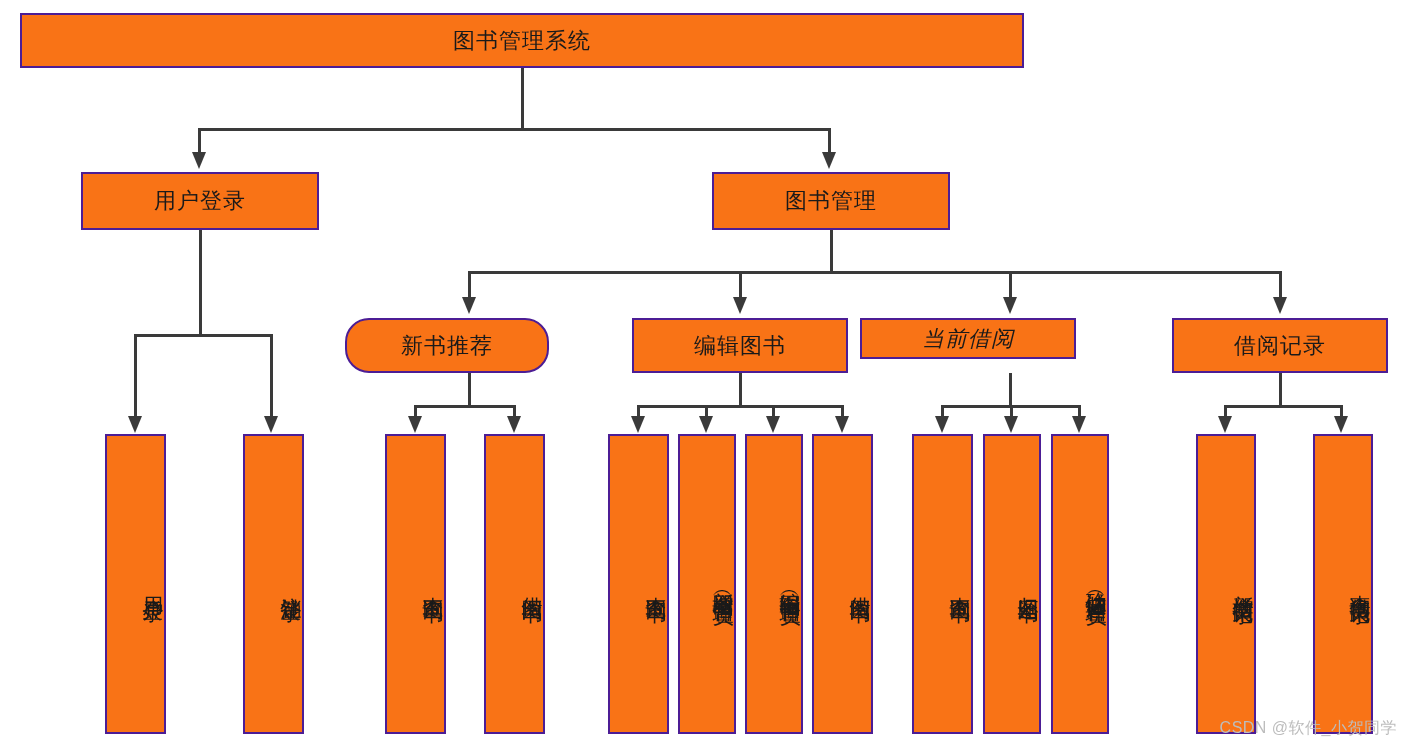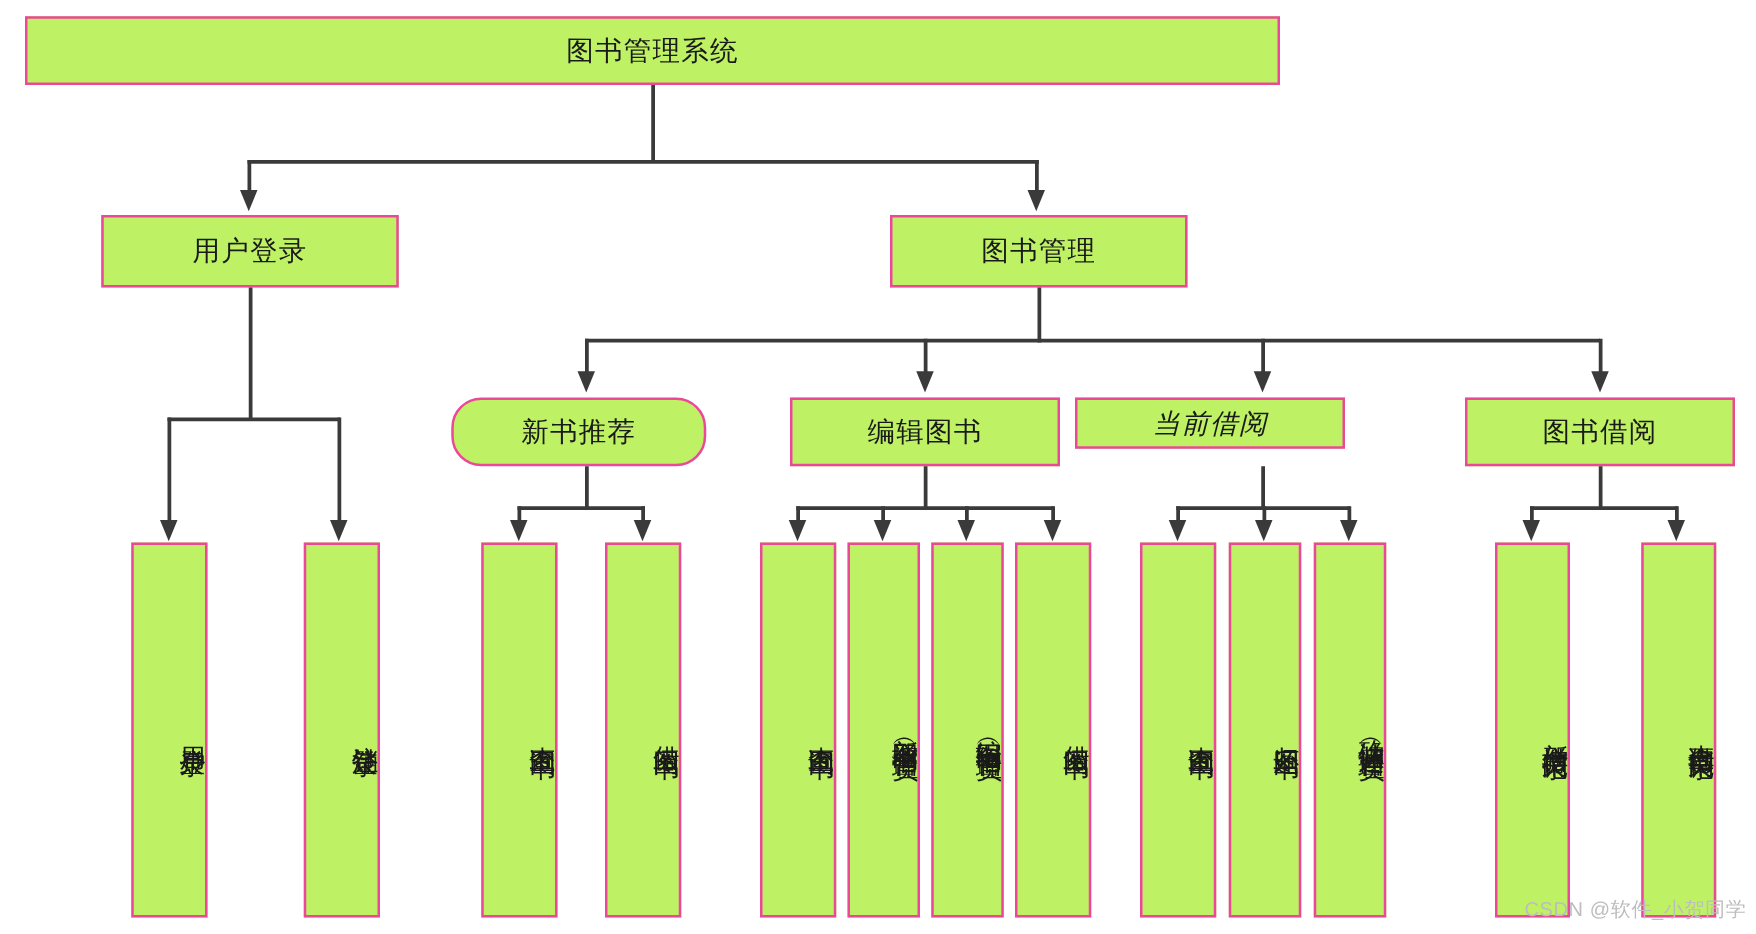--- a/index.html
+++ b/index.html
@@ -13,22 +13,22 @@
   #canvas {
     position: relative;
     width: 1405px;
     height: 747px;
     background: #ffffff;
     overflow: hidden;
   }
   .node {
     position: absolute;
     box-sizing: border-box;
-    border: 2px solid #ec4899;
-    background: #bef264;
+    border: 2px solid #4c1d95;
+    background: #f97316;
     display: flex;
     align-items: center;
     justify-content: center;
     color: #1a1a1a;
   }
   .node.horiz {
     font-size: 22px;
     letter-spacing: 1px;
   }
   .node.vert {
@@ -104,31 +104,31 @@
   <div class="edge h" style="left:468px; top:271px; width:812px; height:3px;"></div>
   <div class="edge v" style="left:468px; top:271px; width:3px; height:28px;"></div>
   <div class="arrow" style="left:462px; top:297px;"></div>
   <div class="edge v" style="left:739px; top:271px; width:3px; height:28px;"></div>
   <div class="arrow" style="left:733px; top:297px;"></div>
   <div class="edge v" style="left:1009px; top:271px; width:3px; height:28px;"></div>
   <div class="arrow" style="left:1003px; top:297px;"></div>
   <div class="edge v" style="left:1279px; top:271px; width:3px; height:28px;"></div>
   <div class="arrow" style="left:1273px; top:297px;"></div>
 
-  <div class="node horiz" style="left:361px; top:318px; width:204px; height:55px;border-radius:24px;">
+  <div class="node horiz" style="left:345px; top:318px; width:204px; height:55px;border-radius:24px;">
     <span>新书推荐</span>
   </div>
   <div class="node horiz" style="left:632px; top:318px; width:216px; height:55px;">
     <span>编辑图书</span>
   </div>
   <div class="node horiz" style="left:860px; top:318px; width:216px; height:41px;font-style:italic;">
     <span>当前借阅</span>
   </div>
   <div class="node horiz" style="left:1172px; top:318px; width:216px; height:55px;">
-    <span>图书借阅</span>
+    <span>借阅记录</span>
   </div>
 
   <div class="edge v" style="left:468px; top:373px; width:3px; height:34px;"></div>
   <div class="edge h" style="left:414px; top:405px; width:102px; height:3px;"></div>
   <div class="edge v" style="left:414px; top:405px; width:3px; height:13px;"></div>
   <div class="arrow" style="left:408px; top:416px;"></div>
   <div class="edge v" style="left:513px; top:405px; width:3px; height:13px;"></div>
   <div class="arrow" style="left:507px; top:416px;"></div>
 
   <div class="edge v" style="left:739px; top:373px; width:3px; height:34px;"></div>

